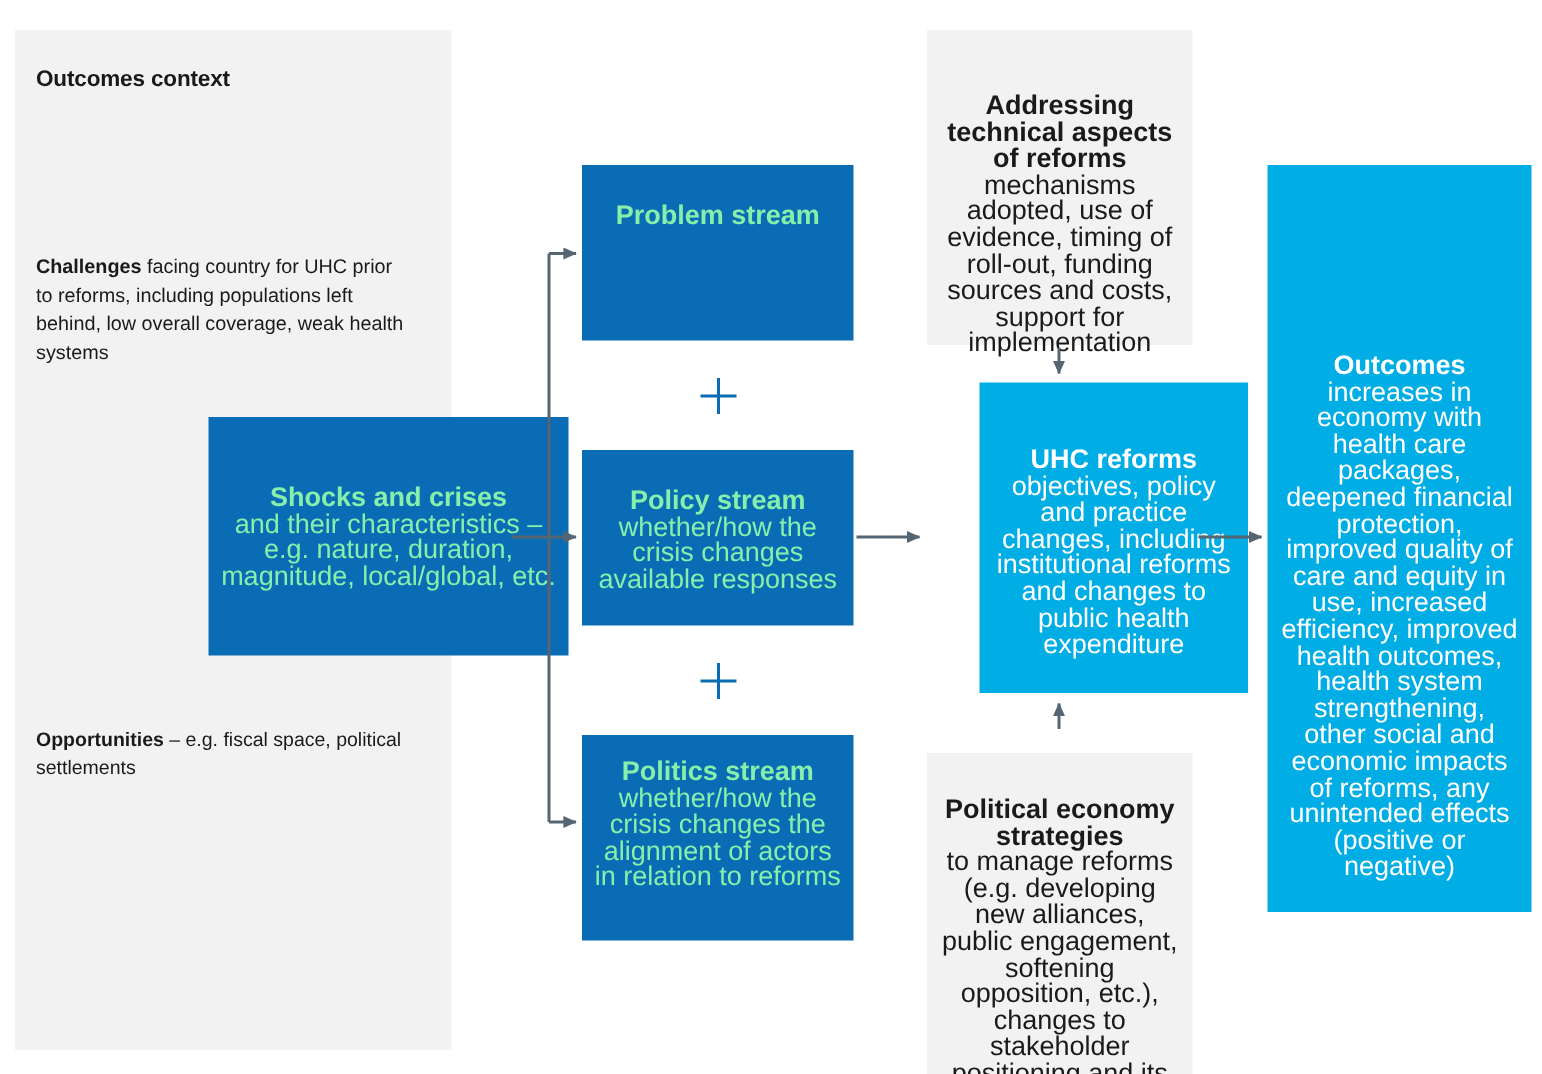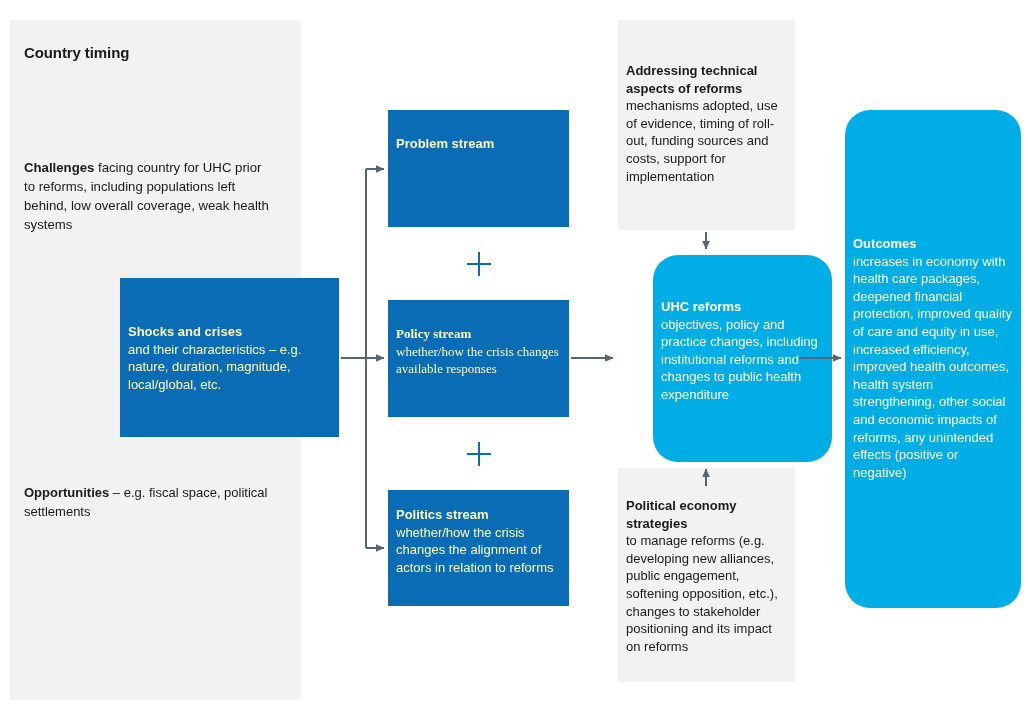--- a/index.html
+++ b/index.html
@@ -30,101 +30,100 @@
   #country-context-title {
     position: absolute;
     left: 14px; top: 24px;
     font-size: 15px;
     font-weight: bold;
     letter-spacing: -0.1px;
     color: #1a1a1a;
   }
   #challenges-text {
     position: absolute;
-    left: 14px; top: 138px;
+    left: 14px; top: 148px;
     width: 250px;
     font-size: 13.2px;
     line-height: 19px;
     color: #1a1a1a;
   }
   #opportunities-text {
     position: absolute;
     left: 14px; top: 463px;
     width: 255px;
     font-size: 13px;
     line-height: 19px;
     color: #1a1a1a;
   }
   .lead { font-weight: bold; }
 
   
   .blue-dark {
     background: #0a6cb4;
-    color: #fef9c3;
+    color: #86efac;
   }
   .blue-light {
     background: #00ade4;
     color: #ffffff;
-    border-radius: 25px;
   }
   .grey-box {
     background: #f2f2f2;
     color: #1a1a1a;
   }
   .boxtext {
     position: absolute;
     left: 0; right: 0;
-    text-align: left;
-    font-size: 13px;
+    text-align: center;
+    font-size: 18px;
     line-height: 17.6px;
     padding: 0 8px;
   }
   .boxtext .hd {
     font-weight: bold;
     display: block;
   }
 
   #shocks {
-    left: 120px; top: 278px;
-    width: 219px; height: 159px;
+    left: 139px; top: 278px;
+    width: 240px; height: 159px;
   }
   #shocks .boxtext { top: 45px; }
 
   #problem-stream {
     left: 388px; top: 110px;
     width: 181px; height: 117px;
   }
   #problem-stream .boxtext { top: 25px; }
 
   #policy-stream {
     left: 388px; top: 300px;
     width: 181px; height: 117px;
   }
-  #policy-stream .boxtext { top: 25px; font-family: Liberation Serif, serif; }
+  #policy-stream .boxtext { top: 25px; }
 
   #politics-stream {
     left: 388px; top: 490px;
-    width: 181px; height: 116px;
+    width: 181px; height: 137px;
   }
   #politics-stream .boxtext { top: 16px; }
 
   #technical-aspects {
     left: 618px; top: 20px;
     width: 177px; height: 210px;
   }
   #technical-aspects .boxtext { top: 42px; }
 
   #uhc-reforms {
     left: 653px; top: 255px;
     width: 179px; height: 207px;
   }
   #uhc-reforms .boxtext { top: 43px; }
 
   #political-economy {
-    left: 618px; top: 468px;
+    left: 618px; top: 502px;
     width: 177px; height: 214px;
   }
   #political-economy .boxtext { top: 29px; }
 
   #outcomes {
     left: 845px; top: 110px;
     width: 176px; height: 498px;
   }
   #outcomes .boxtext { top: 125px; }
 
@@ -150,21 +149,21 @@
     width: 1028px; height: 716px;
     pointer-events: none;
   }
 </style>
 </head>
 <body>
 
 <div id="canvas">
 
   <div class="box" id="country-context">
-    <div id="country-context-title">Country timing</div>
+    <div id="country-context-title">Outcomes context</div>
 
     <div id="challenges-text">
       <span class="lead">Challenges</span><span> facing country for UHC prior to reforms, including populations left behind, low overall coverage, weak health systems</span>
     </div>
 
     <div id="opportunities-text">
       <span class="lead">Opportunities</span><span> – e.g. fiscal space, political settlements</span>
     </div>
   </div>
 

